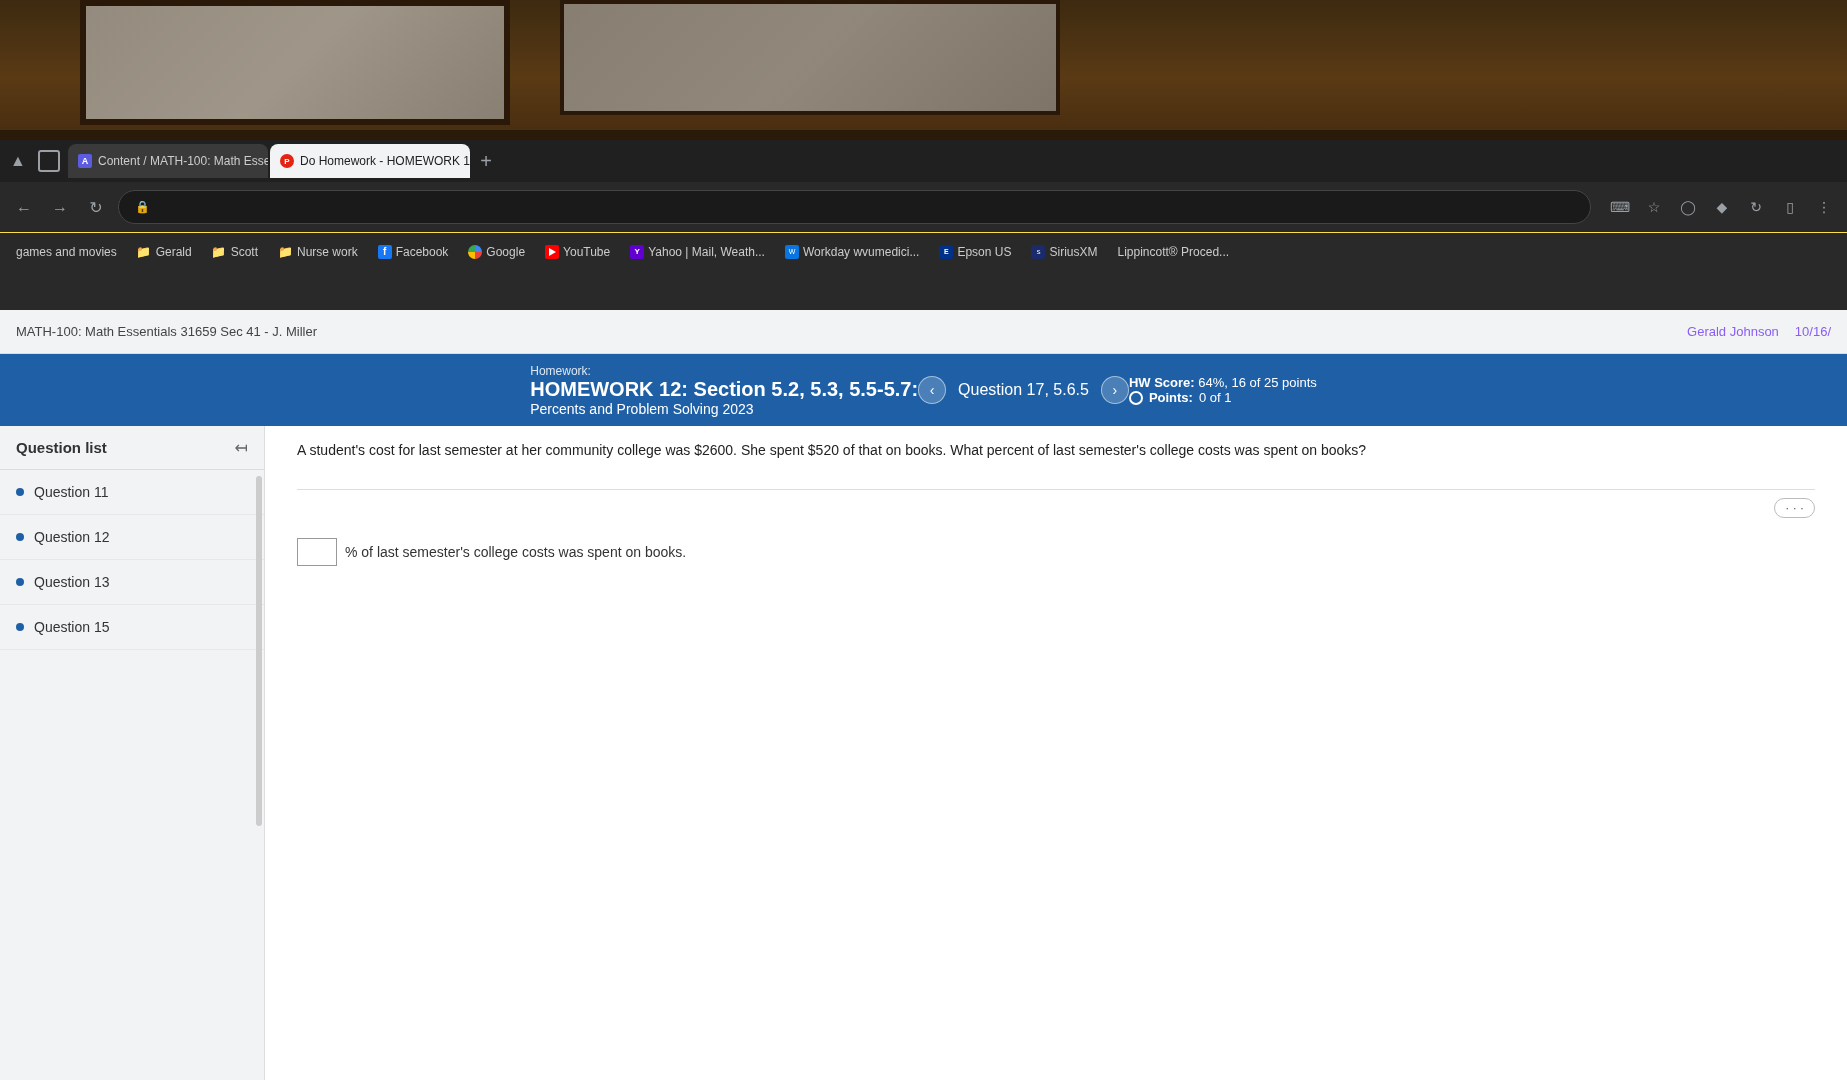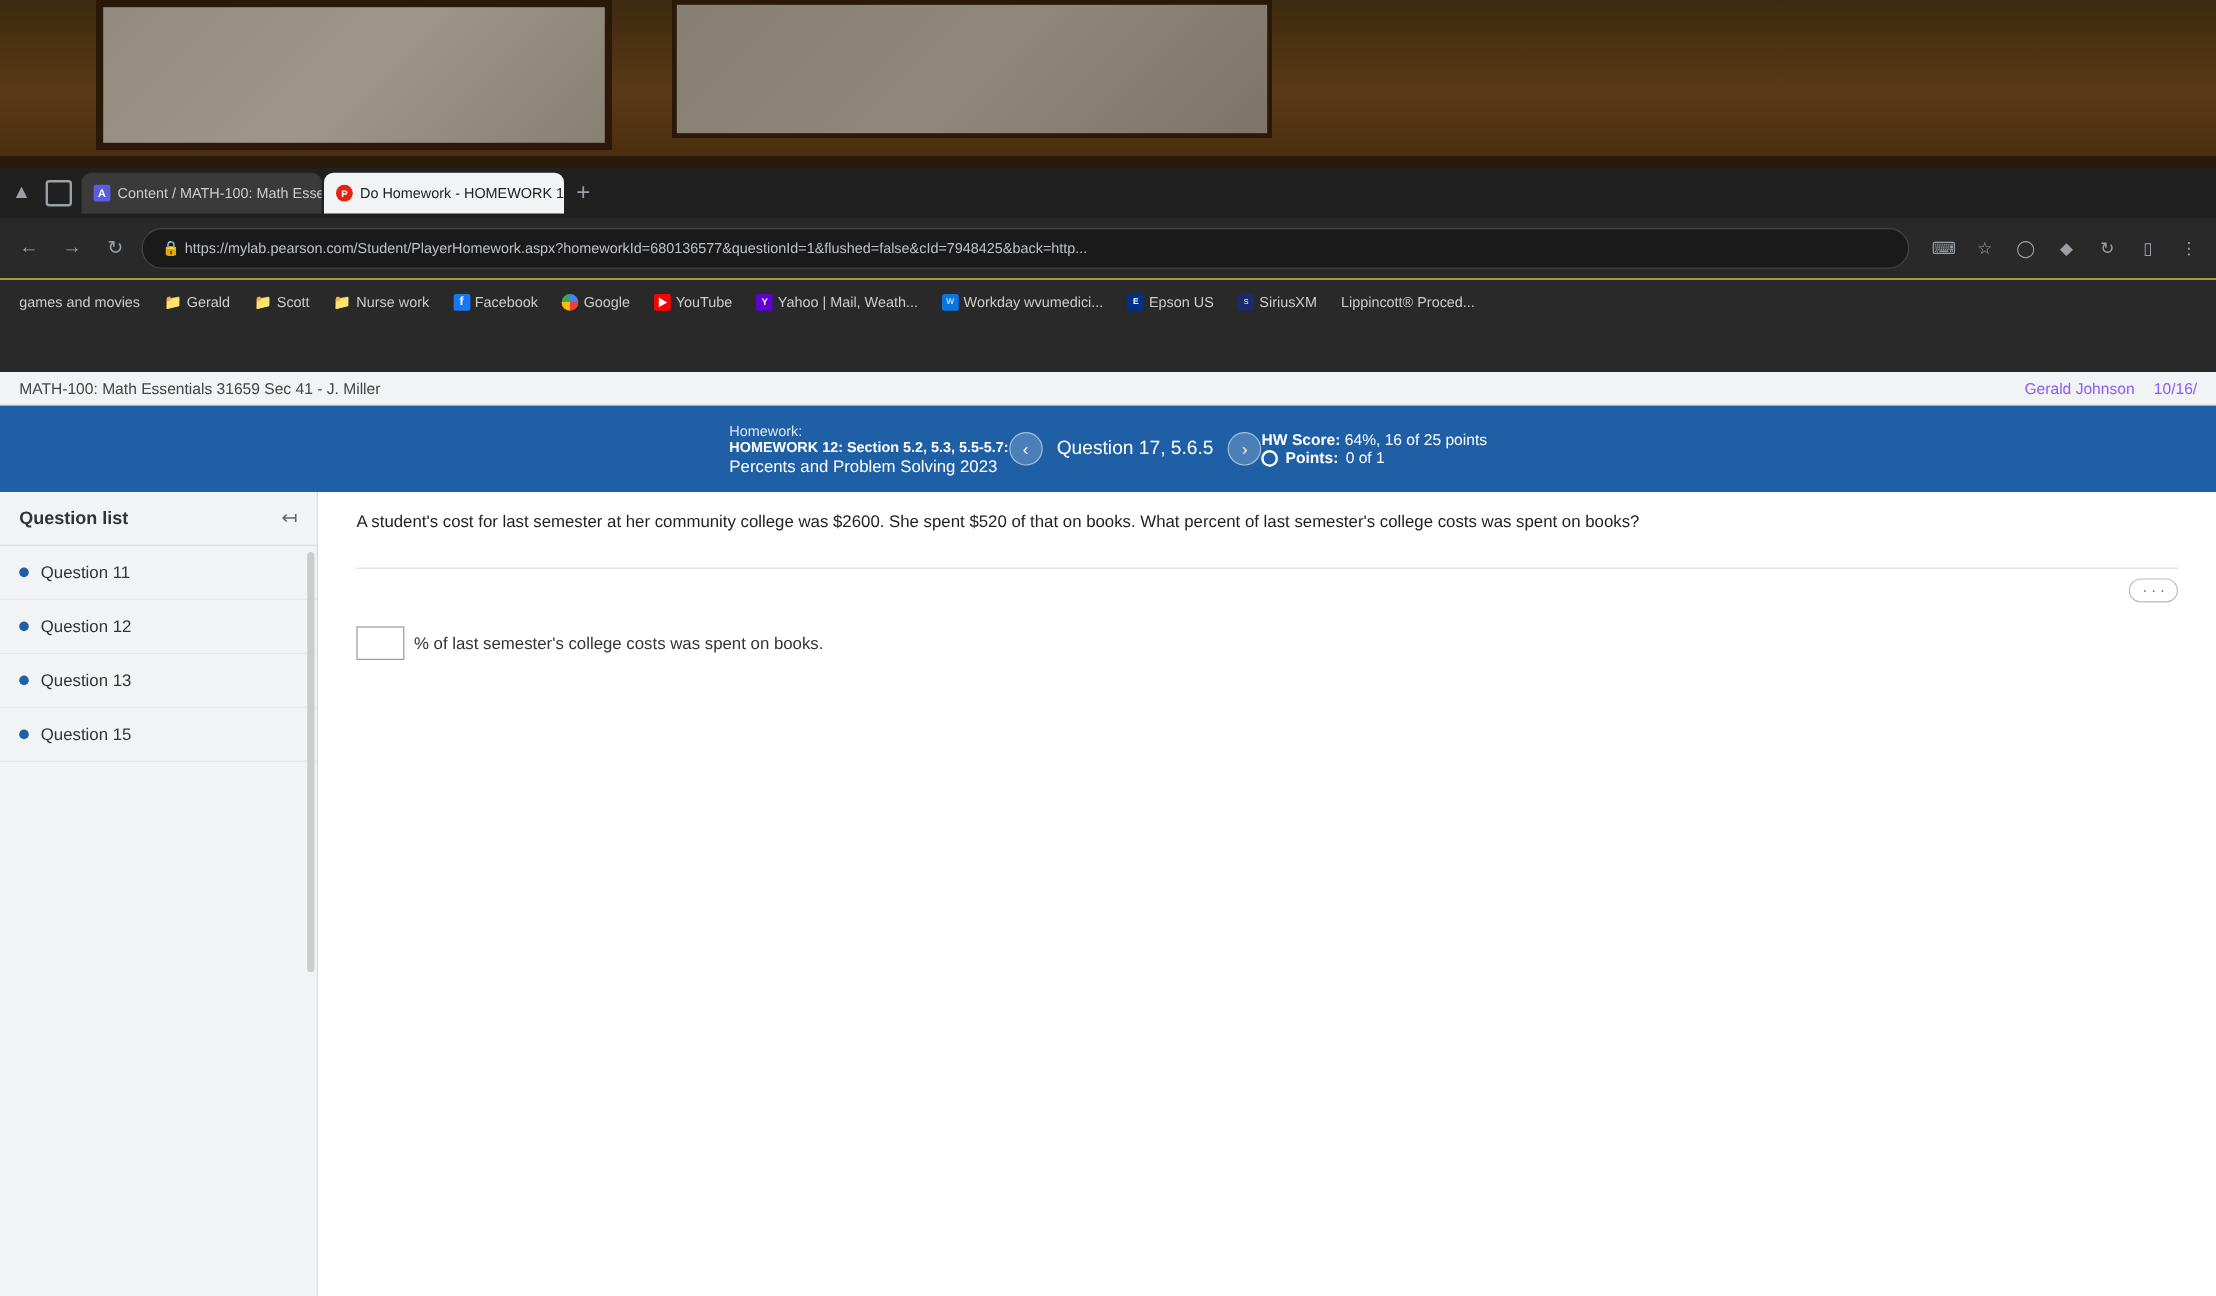--- a/index.html
+++ b/index.html
@@ -248,21 +248,21 @@
     }
 
     
     .page-header {
       background: #f1f3f4;
       padding: 6px 16px;
       display: flex;
       align-items: center;
       justify-content: space-between;
       border-bottom: 1px solid #ddd;
-      height: 28px;
+      height: 44px;
     }
     .page-title-text {
       font-size: 13px;
       color: #444;
       font-weight: 400;
     }
     .page-user {
       font-size: 13px;
       color: #8b5cf6;
     }
@@ -276,21 +276,21 @@
       justify-content: center;
       padding: 0 20px;
       height: 72px;
     }
     .hw-title-section {}
     .hw-label {
       font-size: 12px;
       opacity: 0.85;
     }
     .hw-title {
-      font-size: 12px;
+      font-size: 20px;
       font-weight: bold;
     }
     .hw-subtitle {
       font-size: 14px;
     }
     .hw-nav {
       display: flex; align-items: center; gap: 12px;
     }
     .hw-nav-btn {
       width: 28px; height: 28px;
@@ -476,21 +476,20 @@
       <div class="tab-new">+</div>
     </div>
 
     <div class="address-bar">
       <div class="nav-btn">←</div>
       <div class="nav-btn">→</div>
       <div class="nav-btn">↻</div>
 
       <div class="address-input">
         <span class="address-lock">🔒</span>
-        <span class="address-text">https://mylab.pearson.com/Student/PlayerHomework.aspx?homeworkId=680136577&amp;questionId=1&amp;flushed=false&amp;cId=7948425&amp;back=http...</span>
       </div>
 
       <div class="address-icons">
         <div class="addr-icon">⌨</div>
         <div class="addr-icon">☆</div>
         <div class="addr-icon">◯</div>
         <div class="addr-icon">◆</div>
         <div class="addr-icon">↻</div>
         <div class="addr-icon">▯</div>
         <div class="addr-icon">⋮</div>

